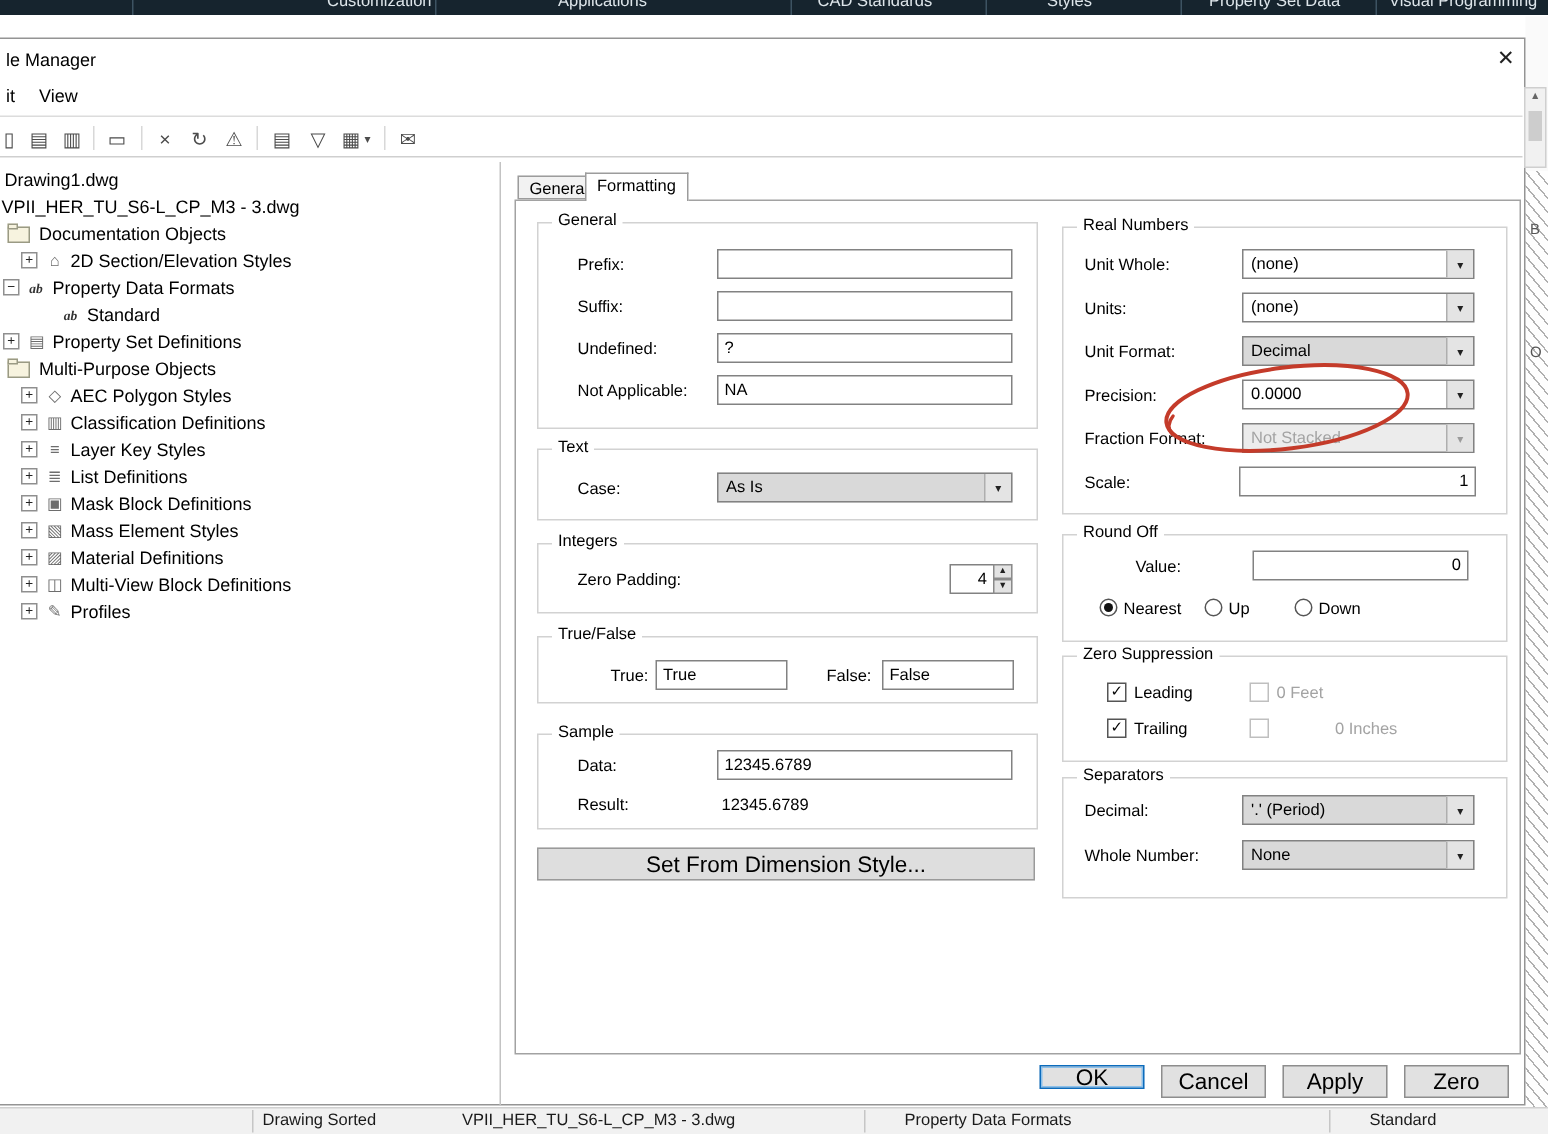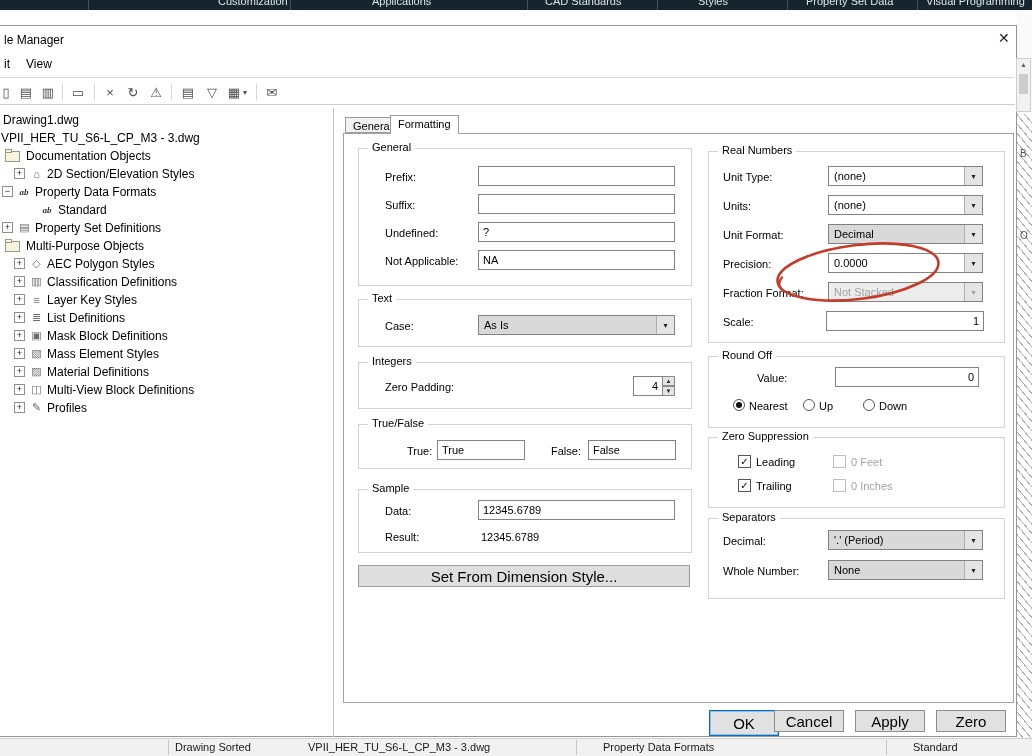--- a/index.html
+++ b/index.html
@@ -260,21 +260,21 @@
 <span class="lbl" style="left:385px;top:505px">Data:</span>
 <input class="txt" style="left: 478px; top: 500px; width: 197px;" value="12345.6789">
 <span class="lbl" style="left:385px;top:531px">Result:</span>
 <span class="lbl" style="left:481px;top:531px">12345.6789</span>
 
 <div class="btn big" style="left:358px;top:565px;width:332px;height:22px">Set From Dimension Style...</div>
 
 <div class="grp" style="left:708px;top:151px;width:295px;height:190px">
   <span class="gtitle">Real Numbers</span>
 </div>
-<span class="lbl" style="left:723px;top:171px">Unit Type:</span>
+<span class="lbl" style="left:723px;top:171px">Unit Whole:</span>
 <div class="combo" style="left:828px;top:166px;width:155px">
   <span class="combo-val">(none)</span>
   <span class="combo-btn">▾</span>
 </div>
 <span class="lbl" style="left:723px;top:200px">Units:</span>
 <div class="combo" style="left:828px;top:195px;width:155px">
   <span class="combo-val">(none)</span>
   <span class="combo-btn">▾</span>
 </div>
 <span class="lbl" style="left:723px;top:229px">Unit Format:</span>
@@ -310,21 +310,21 @@
 <div class="grp" style="left:708px;top:437px;width:295px;height:69px">
   <span class="gtitle">Zero Suppression</span>
 </div>
 <span class="cb" style="left:738px;top:455px">✓</span>
 <span class="lbl" style="left:756px;top:456px">Leading</span>
 <span class="cb dis" style="left:833px;top:455px"></span>
 <span class="lbl dis" style="left:851px;top:456px">0 Feet</span>
 <span class="cb" style="left:738px;top:479px">✓</span>
 <span class="lbl" style="left:756px;top:480px">Trailing</span>
 <span class="cb dis" style="left:833px;top:479px"></span>
-<span class="lbl dis" style="left:851px;top:480px">0 Inches</span>
+<span class="lbl dis" style="left:890px;top:480px">0 Inches</span>
 
 <div class="grp" style="left:708px;top:518px;width:295px;height:79px">
   <span class="gtitle">Separators</span>
 </div>
 <span class="lbl" style="left:723px;top:535px">Decimal:</span>
 <div class="combo gray" style="left:828px;top:530px;width:155px">
   <span class="combo-val">'.' (Period)</span>
   <span class="combo-btn">▾</span>
 </div>
 <span class="lbl" style="left:723px;top:565px">Whole Number:</span>
@@ -333,21 +333,21 @@
   <span class="combo-btn">▾</span>
 </div>
 
 <svg class="anno" width="176" height="76" viewBox="0 0 176 76">
   <g transform="rotate(-7 88 38)">
     <ellipse cx="88" cy="38" rx="81" ry="27" fill="none" stroke="#c43b2a" stroke-width="2.6" stroke-linecap="round"></ellipse>
     <path d="M 10 46 q -4 -6 2 -12" fill="none" stroke="#c43b2a" stroke-width="2.2" stroke-linecap="round"></path>
   </g>
 </svg>
 
-<div class="btn primary" style="left:709px;top:710px;width:70px;height:26px">OK</div>
+<div class="btn primary" style="left:693px;top:710px;width:70px;height:16px">OK</div>
 <div class="btn" style="left:774px;top:710px;width:70px;height:22px">Cancel</div>
 <div class="btn" style="left:855px;top:710px;width:70px;height:22px">Apply</div>
 <div class="btn" style="left:936px;top:710px;width:70px;height:22px">Zero</div>
 
 <div class="statusbar"></div>
 <span class="ssep" style="left:168px"></span>
 <span class="sitem" style="left:175px">Drawing Sorted</span>
 <span class="sitem" style="left:308px">VPII_HER_TU_S6-L_CP_M3 - 3.dwg</span>
 <span class="ssep" style="left:576px"></span>
 <span class="sitem" style="left:603px">Property Data Formats</span>

